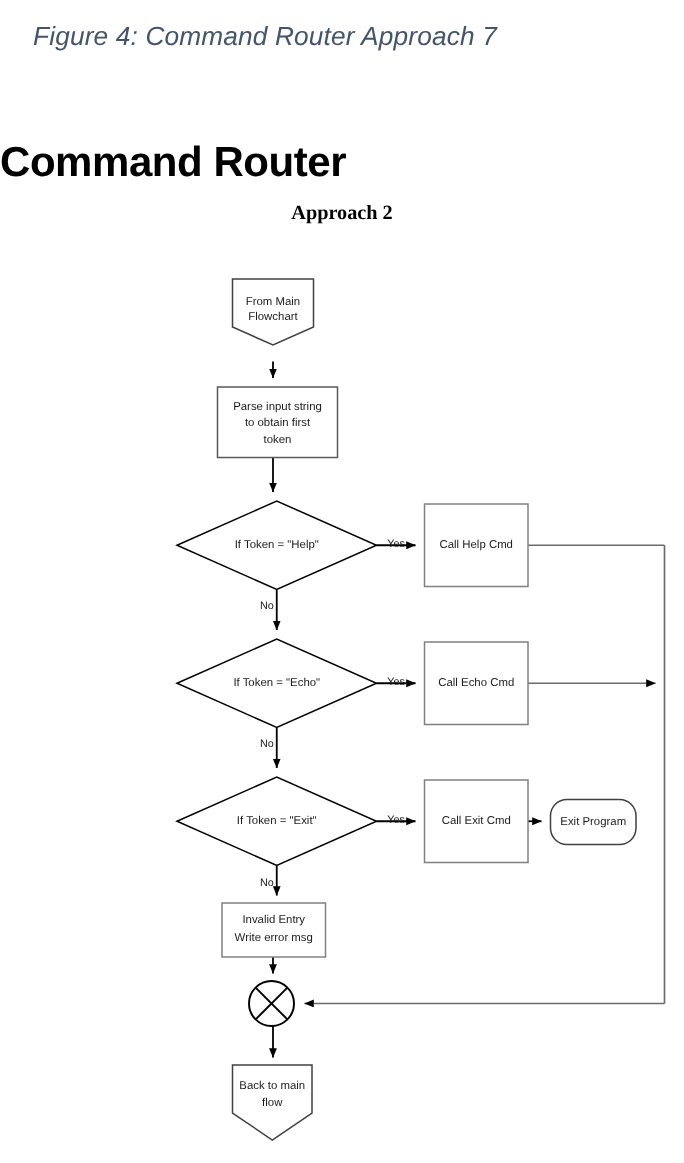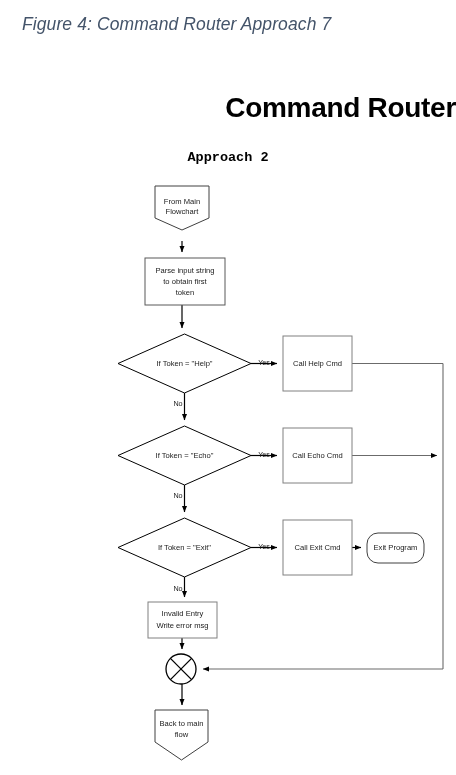--- a/index.html
+++ b/index.html
@@ -24,38 +24,37 @@
     font-weight: 400;
     color: #44546A;
     letter-spacing: 0.1px;
     white-space: nowrap;
   }
   #chart-title {
     position: absolute;
     left: 0;
     top: 92px;
     width: 456px;
-    text-align: right;
+    text-align: left;
     font-family: "Liberation Sans", sans-serif;
     font-size: 28px;
     font-weight: bold;
     color: #000000;
     letter-spacing: -0.3px;
   }
   #chart-subtitle {
     position: absolute;
     left: 0;
     top: 134px;
     width: 456px;
     text-align: center;
-    font-family: Liberation Mono, monospace;
+    font-family: Liberation Serif, serif;
     font-size: 13.5px;
     font-weight: bold;
     color: #000000;
-    margin-top: 16px;
   }
   #flow-svg {
     position: absolute;
     left: 0;
     top: 0;
     width: 456px;
     height: 775px;
   }
   .shape-fill { fill: #ffffff; }
   .flow-line {

